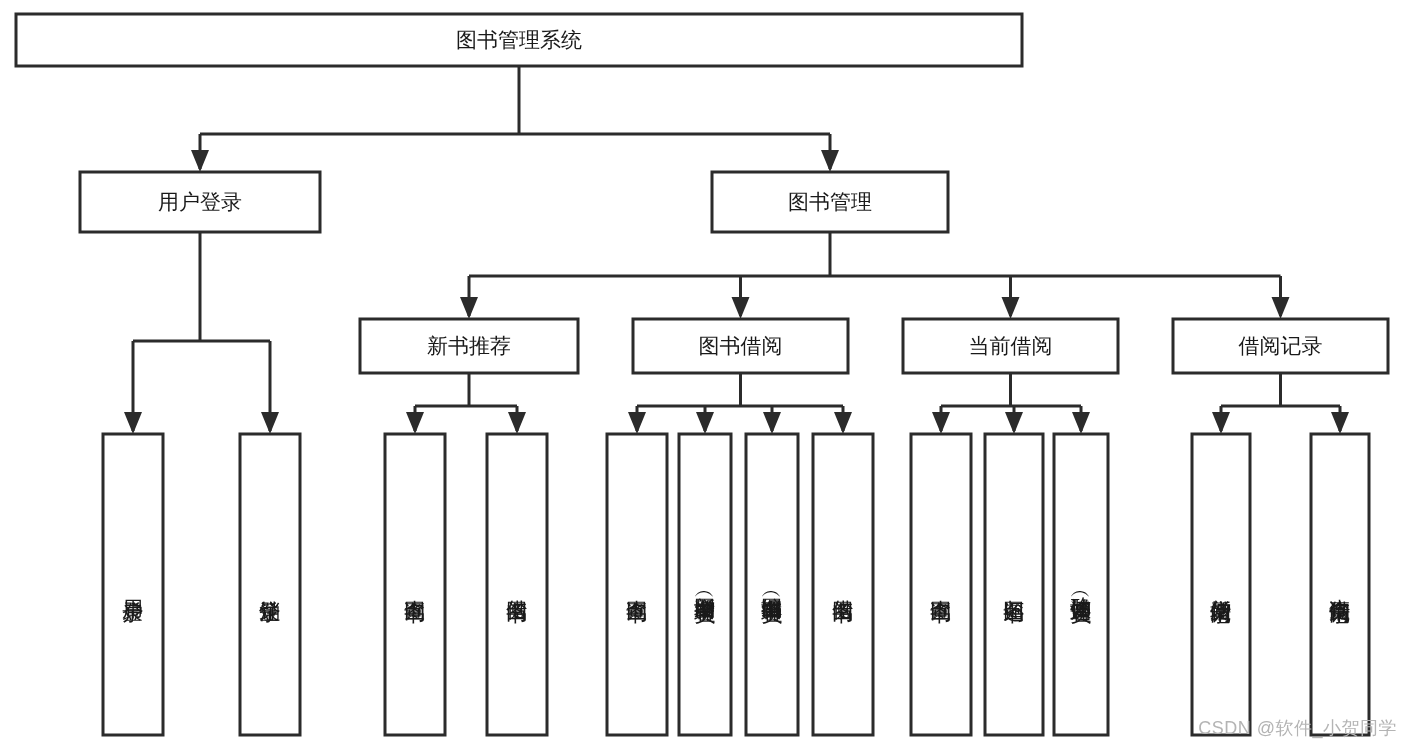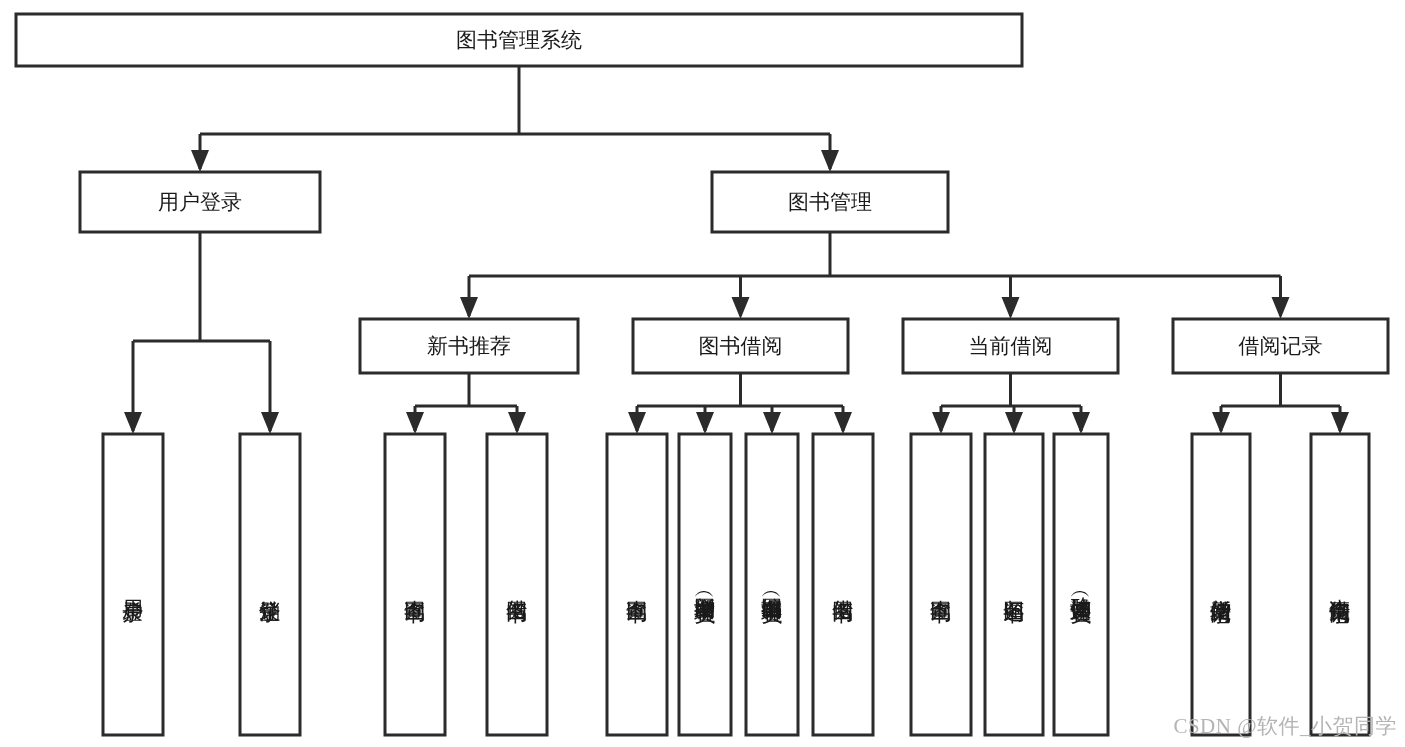--- a/index.html
+++ b/index.html
@@ -64,22 +64,22 @@
     font-size: 21px;
     color: #1a1a1a;
     line-height: 1.22;
     letter-spacing: 1px;
     white-space: nowrap;
   }
   .watermark {
     position: absolute;
     right: 8px;
     bottom: 4px;
-    font-family: Liberation Serif, serif;
-    font-size: 21px;
+    font-family: Liberation Sans, sans-serif;
+    font-size: 18px;
     color: #b4b4b4;
     letter-spacing: 0.5px;
     white-space: nowrap;
   }
 </style>
 </head>
 <body>
 
 <div id="diagram-root">
   <svg id="diagram-svg" width="1405" height="747" viewBox="0 0 1405 747" xmlns="http://www.w3.org/2000/svg">

